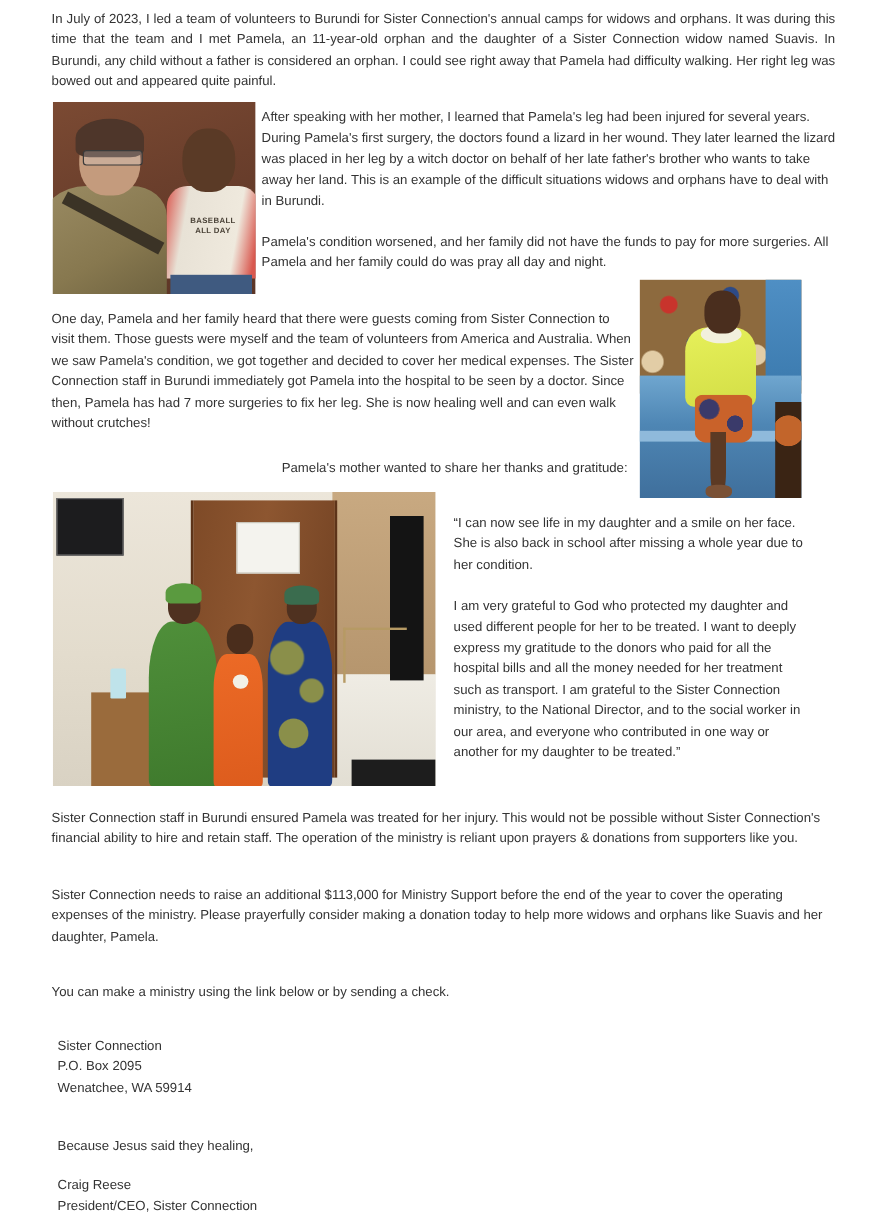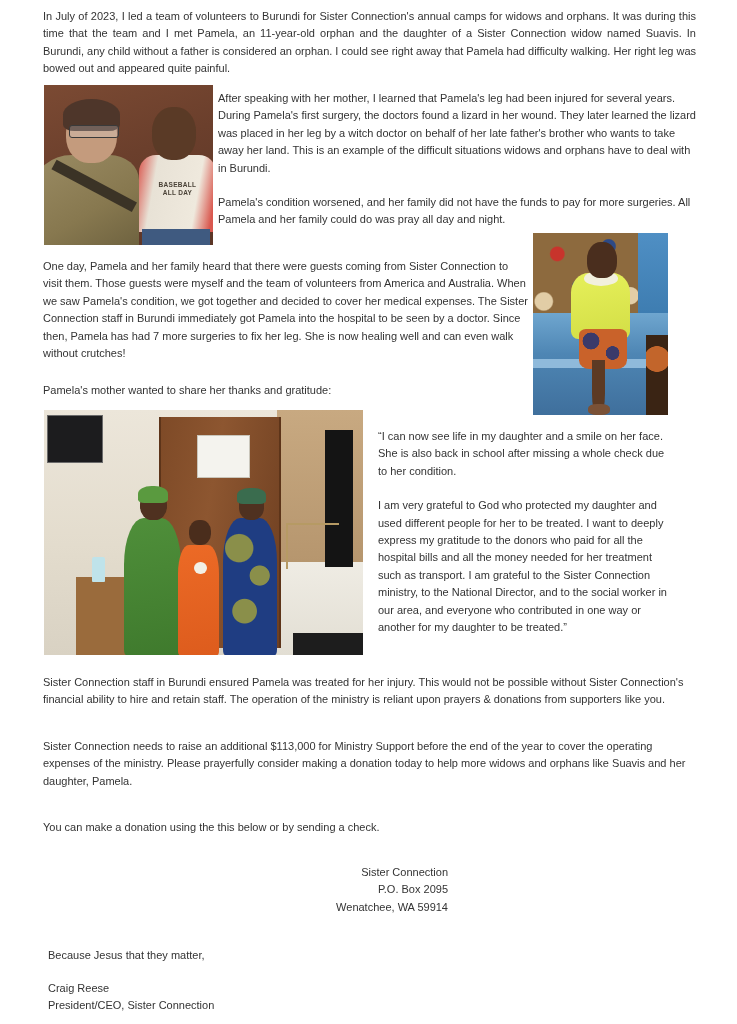--- a/index.html
+++ b/index.html
@@ -70,20 +70,21 @@
     top: 233px;
     width: 135px;
     height: 182px;
     overflow: hidden;
   }
   .mother-line {
     position: absolute;
     left: 43px;
     top: 382px;
     width: 480px;
+    text-align: right;
   }
 
   
   .photo3 {
     position: absolute;
     left: 44px;
     top: 410px;
     width: 319px;
     height: 245px;
     overflow: hidden;
@@ -104,21 +105,20 @@
     width: 653px;
   }
   .closing p + p { margin-top: 29px; }
 
   
   .address {
     position: absolute;
     left: 48px;
     top: 864px;
     width: 400px;
-    text-align: right;
   }
   .signoff {
     position: absolute;
     left: 48px;
     top: 947px;
     width: 400px;
   }
   .signature {
     position: absolute;
     left: 48px;
@@ -410,38 +410,38 @@
       <div class="p3-w2-dress"></div>
       <div class="p3-w2-head"></div>
       <div class="p3-w2-scarf"></div>
       <div class="p3-girl-dress"></div>
       <div class="p3-girl-head"></div>
       <div class="p3-girl-badge"></div>
     </div>
   </div>
 
   <div class="quote">
-    <p>“I can now see life in my daughter and a smile on her face. She is also back in school after missing a whole check due to her condition.</p>
+    <p>“I can now see life in my daughter and a smile on her face. She is also back in school after missing a whole year due to her condition.</p>
     <p>I am very grateful to God who protected my daughter and used different people for her to be treated. I want to deeply express my gratitude to the donors who paid for all the hospital bills and all the money needed for her treatment such as transport. I am grateful to the Sister Connection ministry, to the National Director, and to the social worker in our area, and everyone who contributed in one way or another for my daughter to be treated.”</p>
   </div>
 
   <div class="closing">
     <p>Sister Connection staff in Burundi ensured Pamela was treated for her injury. This would not be possible without Sister Connection's financial ability to hire and retain staff. The operation of the ministry is reliant upon prayers &amp; donations from supporters like you.</p>
     <p>Sister Connection needs to raise an additional $113,000 for Ministry Support before the end of the year to cover the operating expenses of the ministry. Please prayerfully consider making a donation today to help more widows and orphans like Suavis and her daughter, Pamela.</p>
-    <p>You can make a donation using the this below or by sending a check.</p>
+    <p>You can make a ministry using the link below or by sending a check.</p>
   </div>
 
   <div class="address">
     <div class="line">Sister Connection</div>
     <div class="line">P.O. Box 2095</div>
     <div class="line">Wenatchee, WA 59914</div>
   </div>
 
   <div class="signoff">
-    <div class="line">Because Jesus that they matter,</div>
+    <div class="line">Because Jesus said they healing,</div>
   </div>
 
   <div class="signature">
     <div class="line">Craig Reese</div>
     <div class="line">President/CEO, Sister Connection</div>
   </div>
 
 </div>
 
 </body></html>

